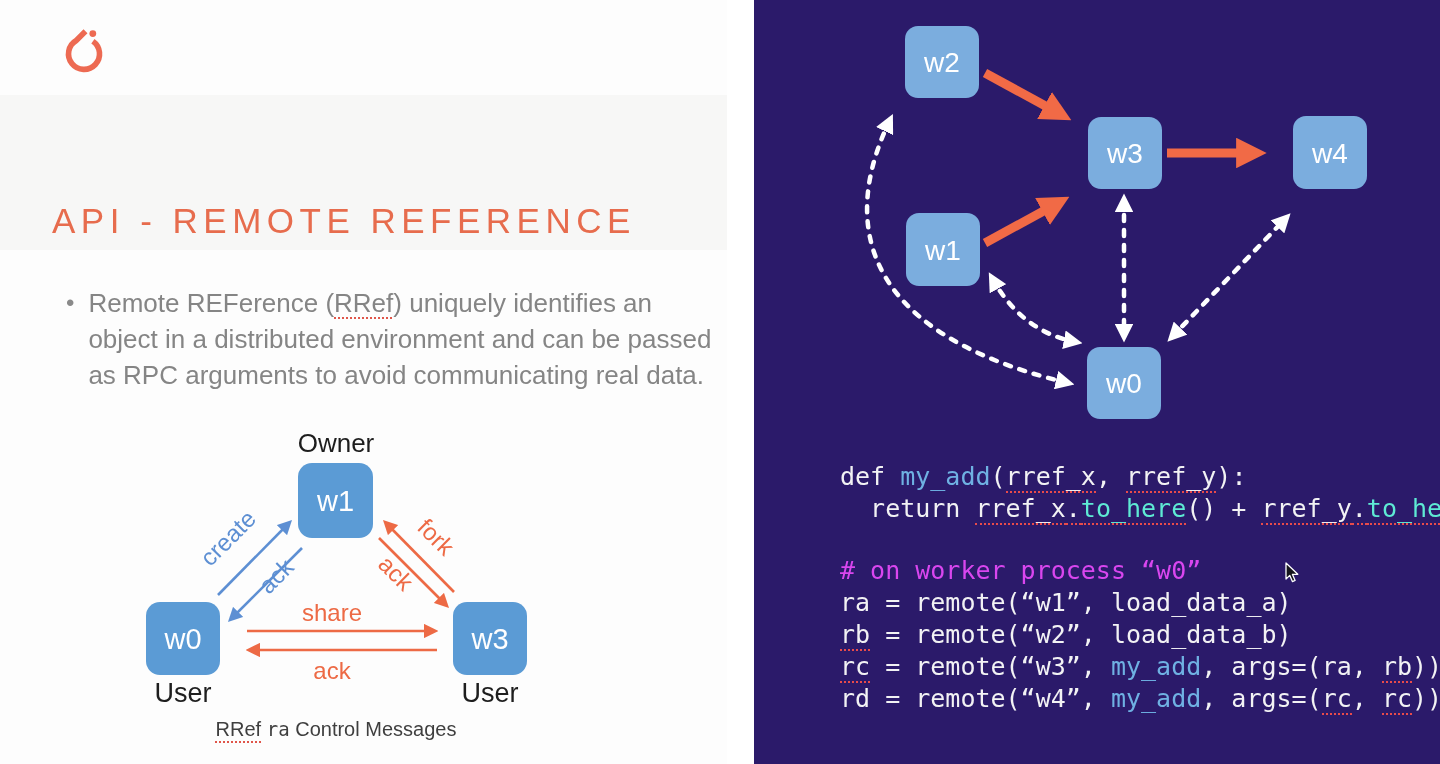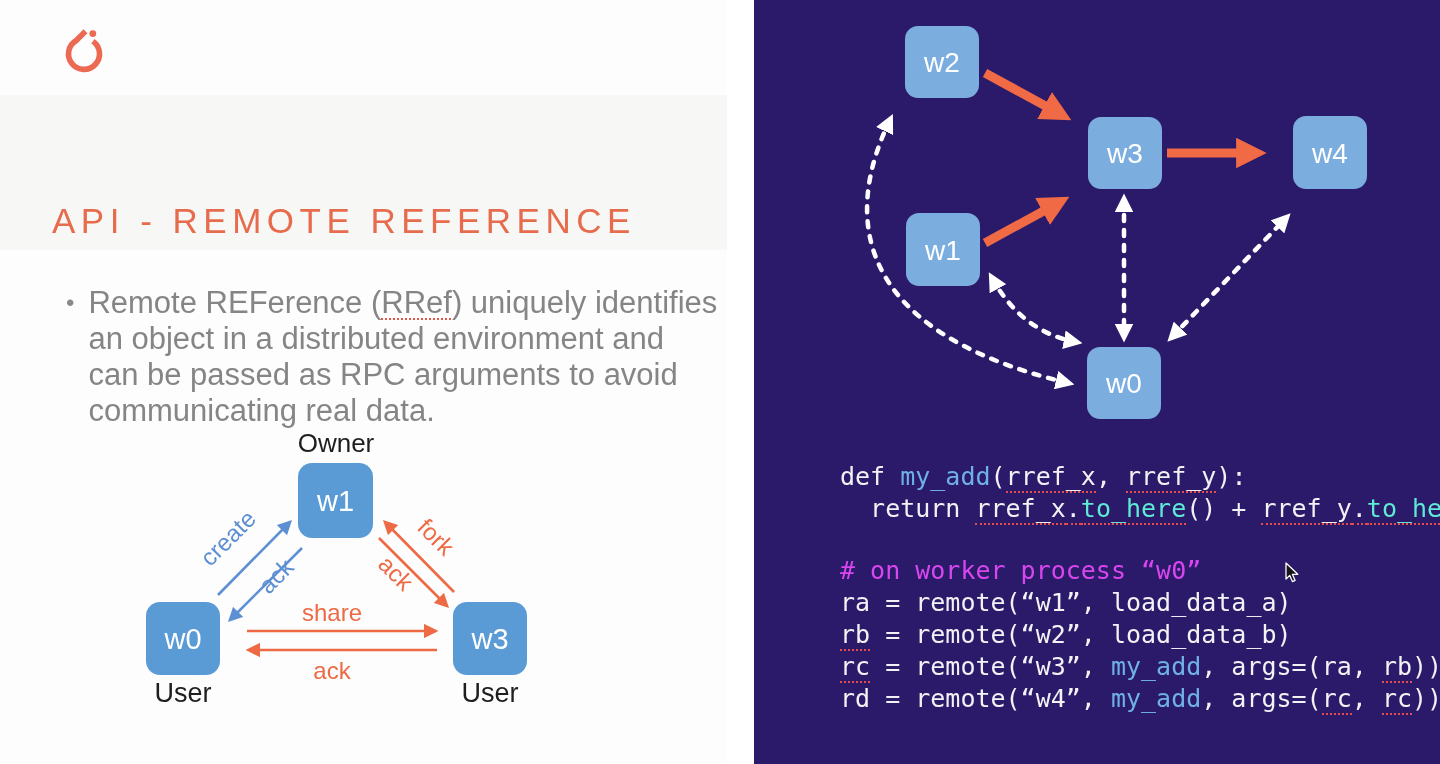--- a/index.html
+++ b/index.html
@@ -6,21 +6,21 @@
   body{width:1440px;height:764px;position:relative;overflow:hidden;
        font-family:"Liberation Sans",sans-serif;background:#fff;}
   .left-panel{position:absolute;left:0;top:0;width:727px;height:764px;background:#fdfdfd;}
   .band{position:absolute;left:0;top:95px;width:727px;height:155px;background:#f7f7f6;}
   .right-panel{position:absolute;left:754px;top:0;width:713px;height:764px;background:#2b1a6a;}
   .logo{position:absolute;left:62px;top:24px;}
   .slide-title{position:absolute;left:52px;top:153px;font-size:35px;font-weight:300;
        letter-spacing:5.5px;color:#e76c4d;white-space:nowrap;margin-top:48px;}
   .bullet-wrap{position:absolute;left:66px;top:285px;width:655px;display:flex;}
   .bullet-dot{color:#8a8a8a;font-size:24px;line-height:36px;margin-right:14px;}
-  .bullet-text{font-size:31px;line-height:36px;color:#858585;}
+  .bullet-text{font-size:26px;line-height:36px;color:#858585;}
   .rref-u{text-decoration:underline dotted #e0564a 2px;text-underline-offset:5px;}
   .diagram-svg{position:absolute;left:0;top:0;}
   .caption{position:absolute;left:186px;top:718px;width:300px;text-align:center;
        font-size:20px;color:#3f3f3f;}
   .caption .mono{font-family:"DejaVu Sans Mono",monospace;font-size:19px;color:#3f3f3f;}
   .graph-svg{position:absolute;left:0;top:0;}
   .code{position:absolute;font-family:"DejaVu Sans Mono",monospace;font-size:25px;
        line-height:32px;white-space:pre;}
   .code-b1{left:86px;top:461px;}
   .code-b2{left:86px;top:555px;}
@@ -96,20 +96,21 @@
     </g>
     <g>
       <rect x="453" y="602" width="74" height="73" rx="14" fill="#5b9bd5"></rect>
       <text x="490" y="649" font-size="29" fill="#ffffff" text-anchor="middle">w3</text>
     </g>
 
     <text x="183" y="702" font-size="27" fill="#1e1e1e" text-anchor="middle">User</text>
     <text x="490" y="702" font-size="27" fill="#1e1e1e" text-anchor="middle">User</text>
   </svg>
 
+  <div class="caption"><span class="rref-u">RRef</span>&nbsp;<span class="mono">ra</span><span> Control Messages</span></div>
 </div>
 
 <div class="right-panel">
 
   <svg class="graph-svg" width="713" height="450" viewBox="0 0 713 450">
     <defs>
       <marker id="mbig" viewBox="0 0 10 10" refX="6.5" refY="5" markerWidth="3.4" markerHeight="3.4" orient="auto">
         <path d="M0,0 L10,5 L0,10 z" fill="#f16a46"></path>
       </marker>
       <marker id="mwhite" viewBox="0 0 10 10" refX="6.5" refY="5" markerWidth="4.2" markerHeight="4.2" orient="auto-start-reverse">

